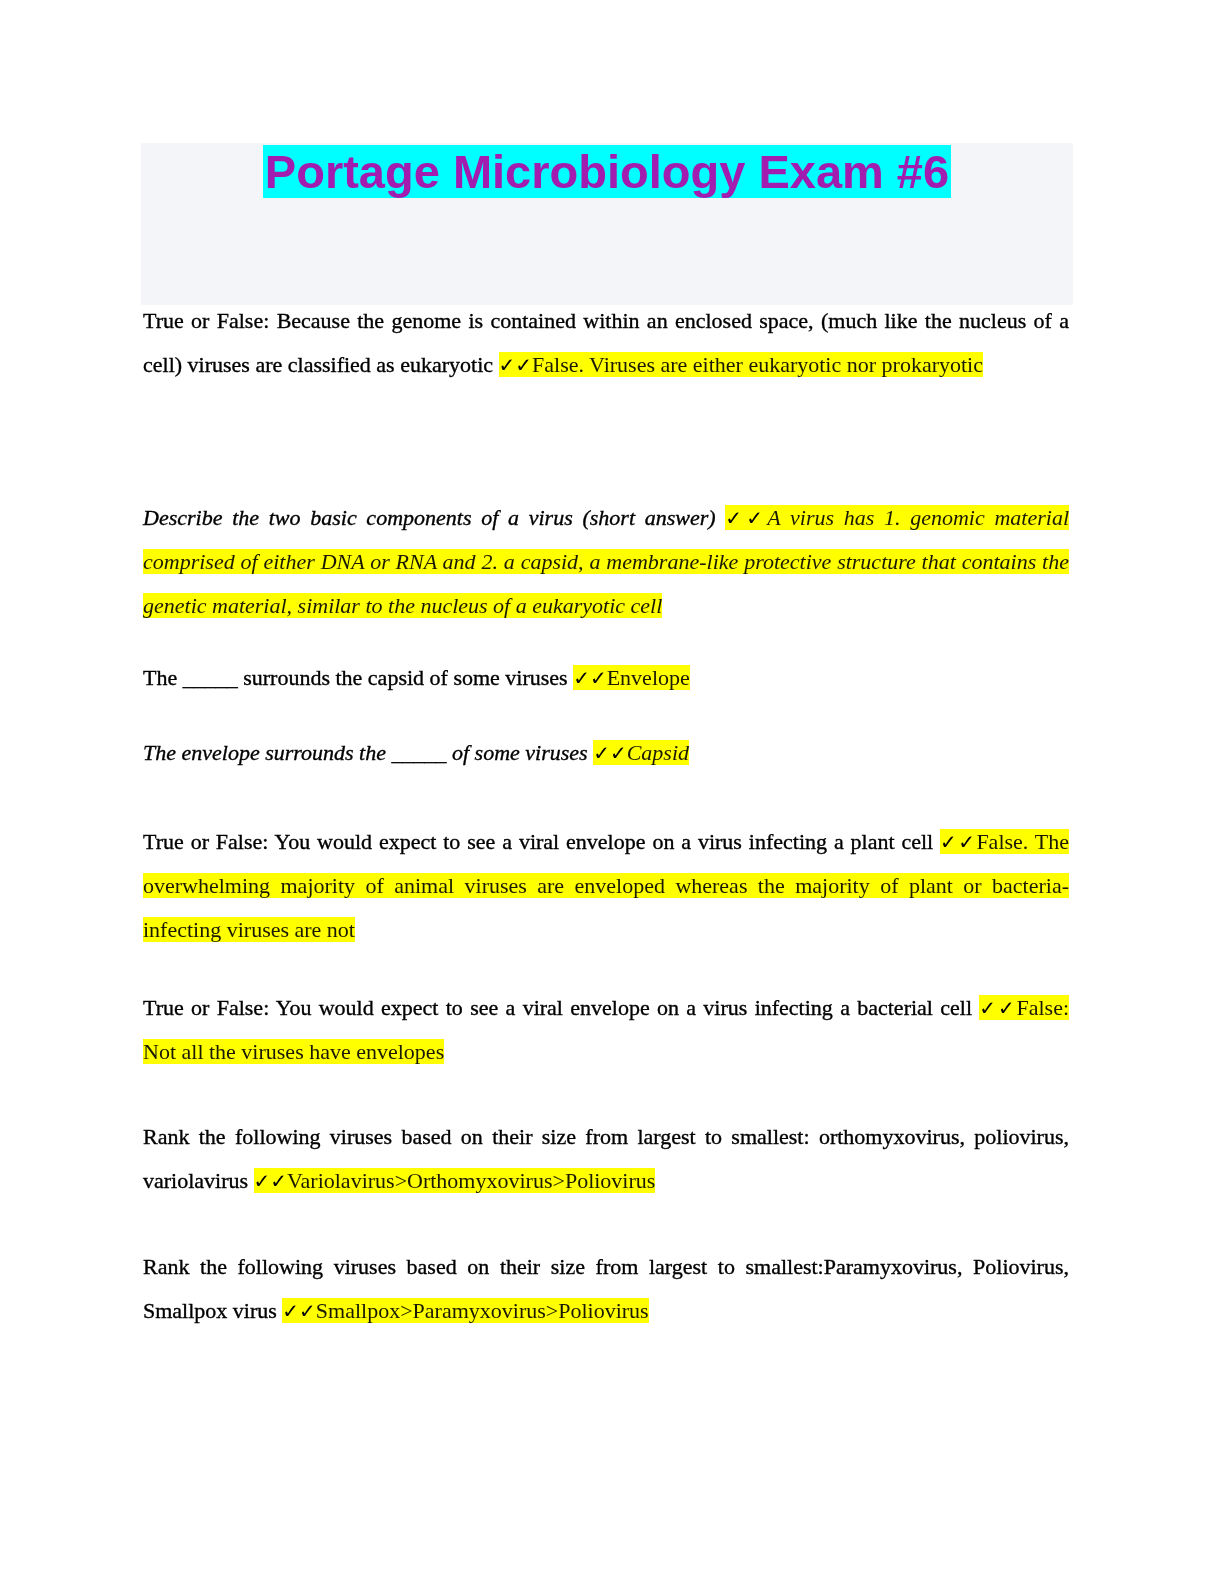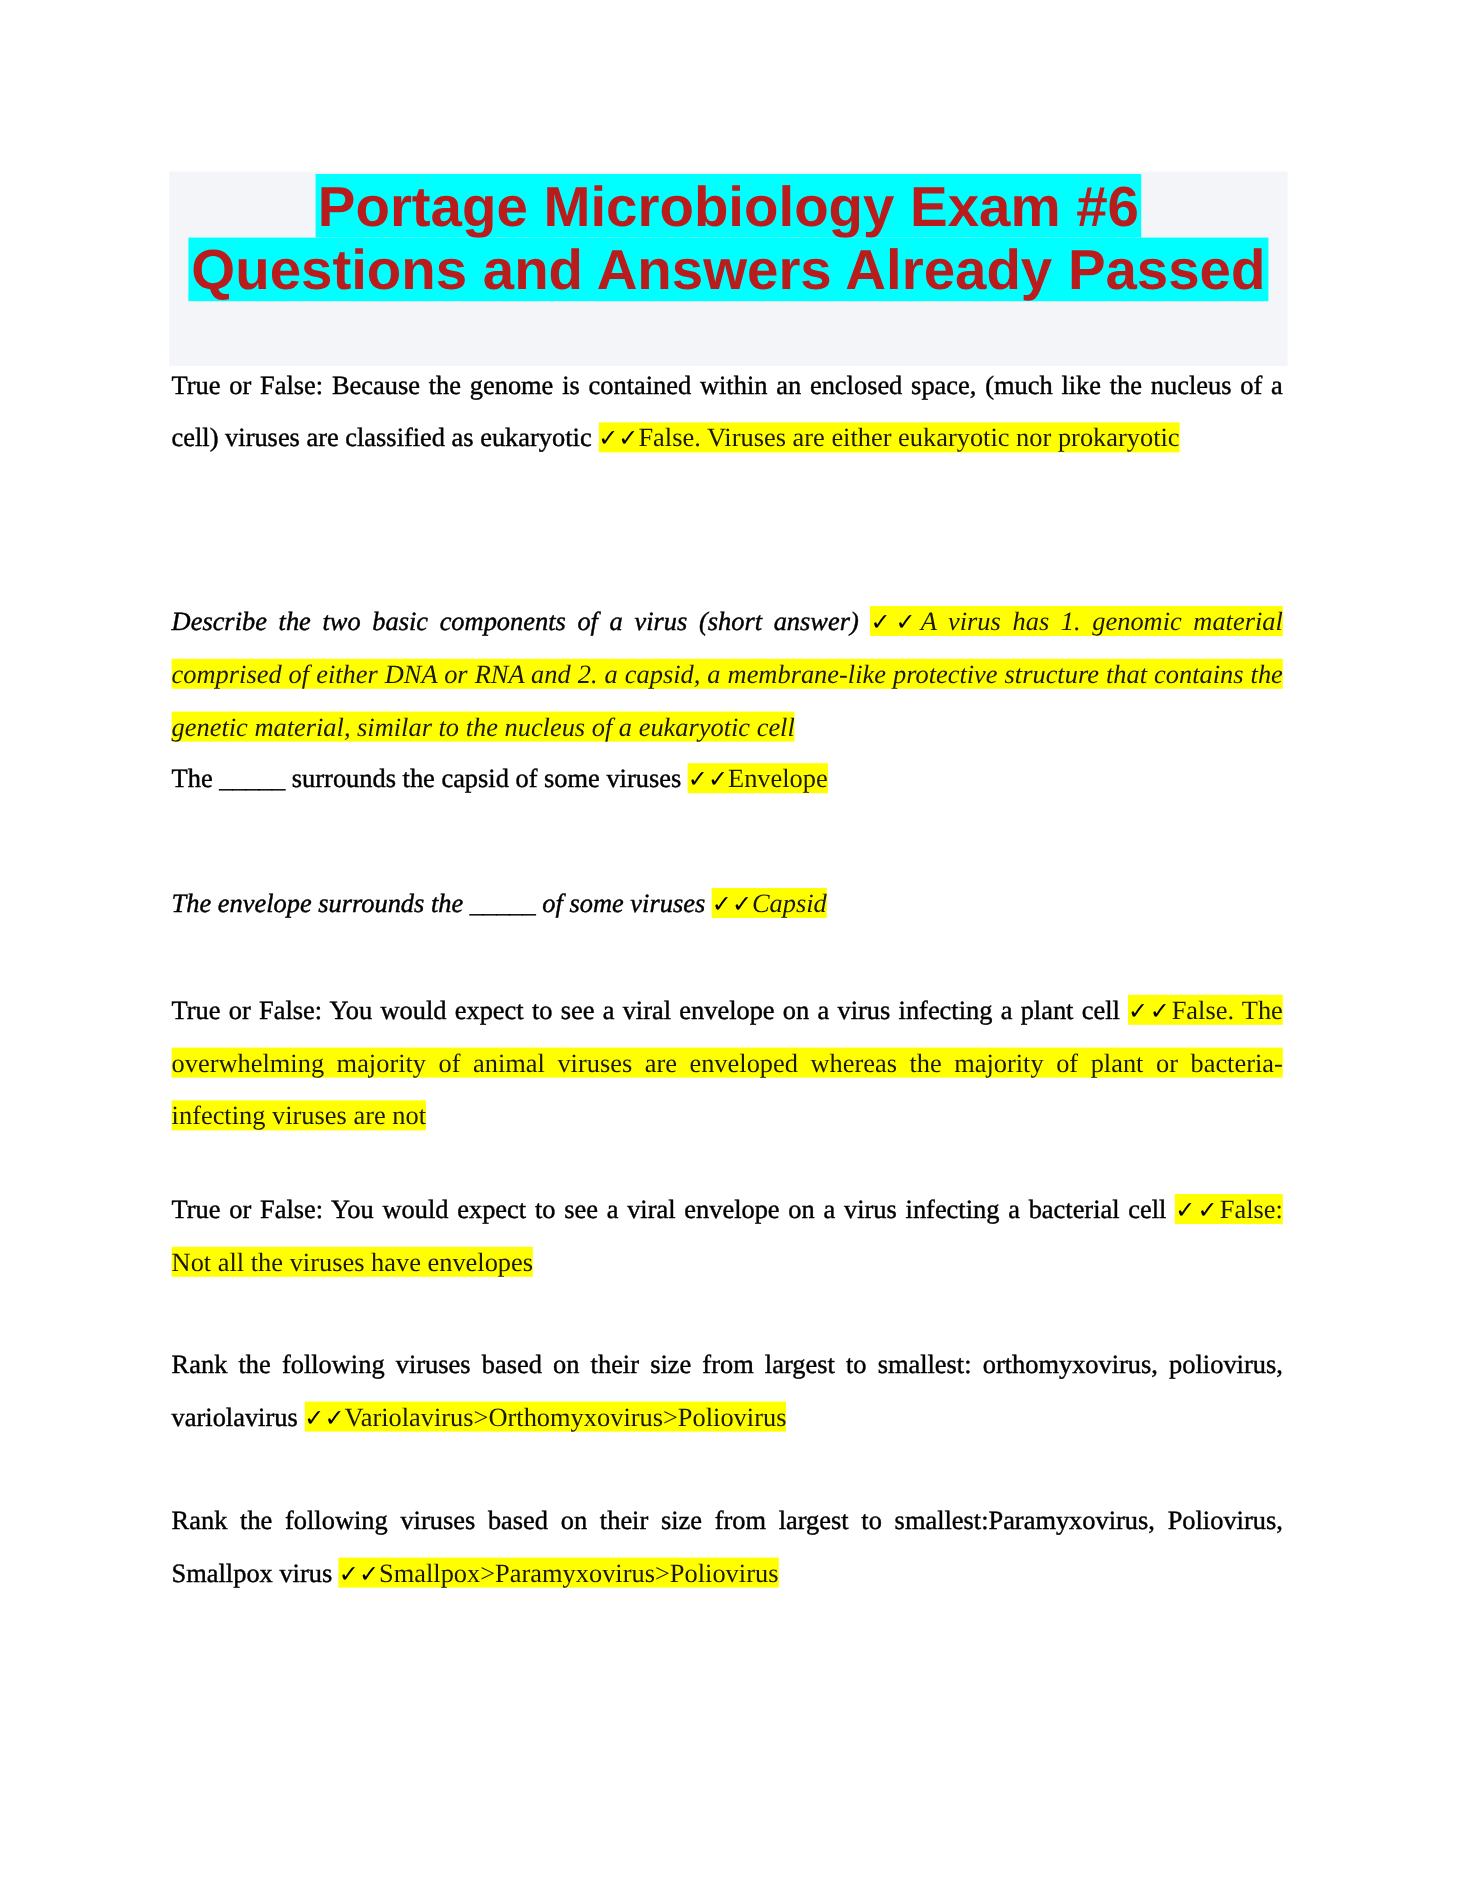--- a/index.html
+++ b/index.html
@@ -4,53 +4,52 @@
 <style>
   html, body { margin: 0; padding: 0; background: #ffffff; }
   body { width: 1224px; height: 1584px; position: relative; overflow: hidden; }
   .header-box {
     position: absolute; left: 141px; top: 143px; width: 932px; height: 162px;
     background: #f4f5f9;
   }
   .title {
     position: absolute; left: 0; width: 100%; text-align: center;
     font-family: "Liberation Sans", sans-serif; font-weight: bold;
-    font-size: 47px; line-height: 54px; color: #b91c1c;
+    font-size: 47px; line-height: 54px; color: #a21caf;
   }
   .title span { background: #00ffff; padding: 0 2px; }
   .title.l1 { top: 2px; }
   .title.l2 { top: 55px; }
   .qa {
     position: absolute; left: 143px; width: 926px;
     font-family: "Liberation Serif", serif; font-size: 22px; line-height: 44px;
     color: #000; text-align: justify; text-align-last: left;
   }
   .q { font-weight: normal; -webkit-text-stroke: 0.35px #000; }
   .a { background: #ffff00; color: #1a1a00; }
   .check { font-family: "DejaVu Sans", sans-serif; font-size: 20px; color: #000; }
 </style>
 </head>
 <body>
 
 <div class="header-box">
   <div class="title l1"><span>Portage Microbiology Exam #6</span></div>
-  <div class="title l2"><span>Questions and Answers Already Passed</span></div>
 </div>
 
 <div class="qa" style="top:299px;">
   <span class="q">True or False: Because the genome is contained within an enclosed space, (much like the nucleus of a cell) viruses are classified as eukaryotic</span>
   <span class="a"><span class="check">✓✓</span><span>False. Viruses are either eukaryotic nor prokaryotic</span></span>
 </div>
 
 <div class="qa" style="top:496px;font-style:italic;">
   <span class="q">Describe the two basic components of a virus (short answer)</span>
   <span class="a"><span class="check">✓✓</span><span>A virus has 1. genomic material comprised of either DNA or RNA and 2. a capsid, a membrane-like protective structure that contains the genetic material, similar to the nucleus of a eukaryotic cell</span></span>
 </div>
 
-<div class="qa" style="top:627px;">
+<div class="qa" style="top:656px;">
   <span class="q">The _____ surrounds the capsid of some viruses</span>
   <span class="a"><span class="check">✓✓</span><span>Envelope</span></span>
 </div>
 
 <div class="qa" style="top:731px;font-style:italic;">
   <span class="q">The envelope surrounds the _____ of some viruses</span>
   <span class="a"><span class="check">✓✓</span><span>Capsid</span></span>
 </div>
 
 <div class="qa" style="top:820px;">

